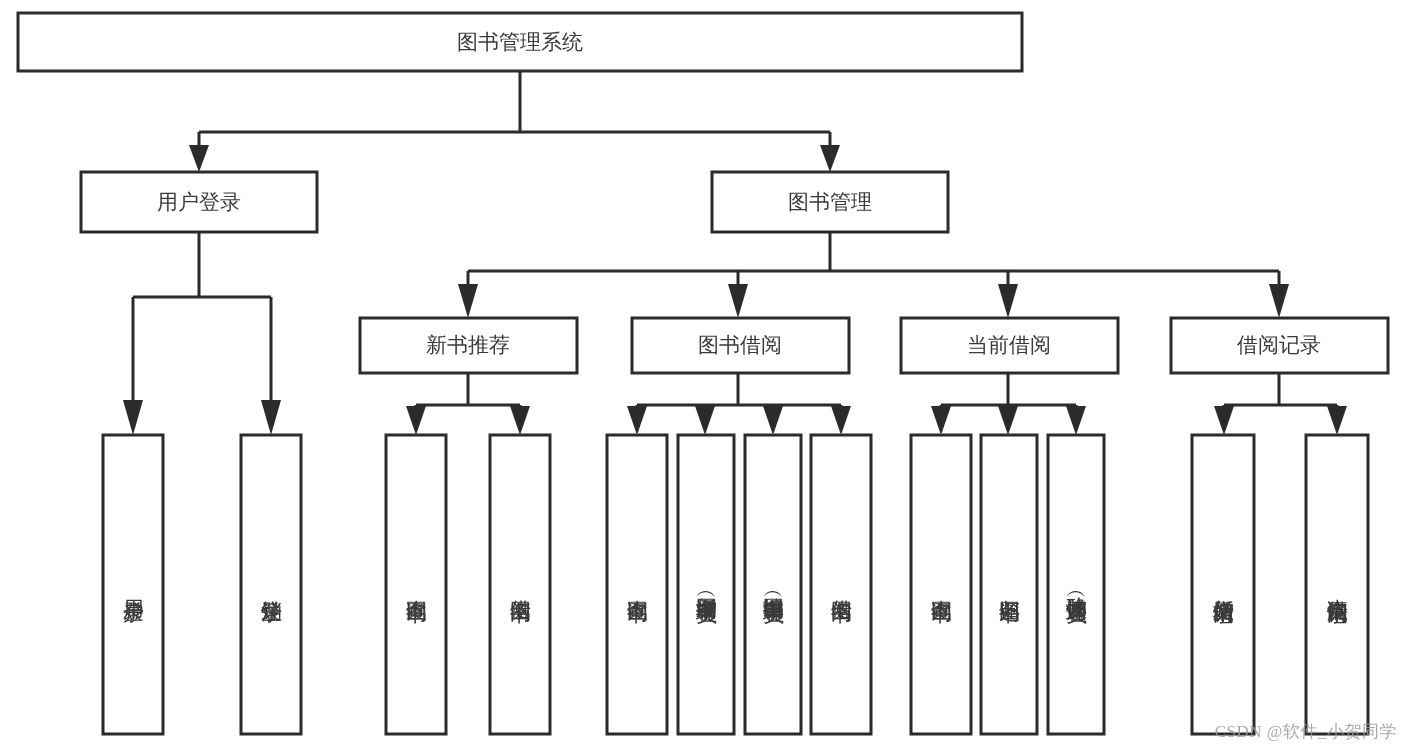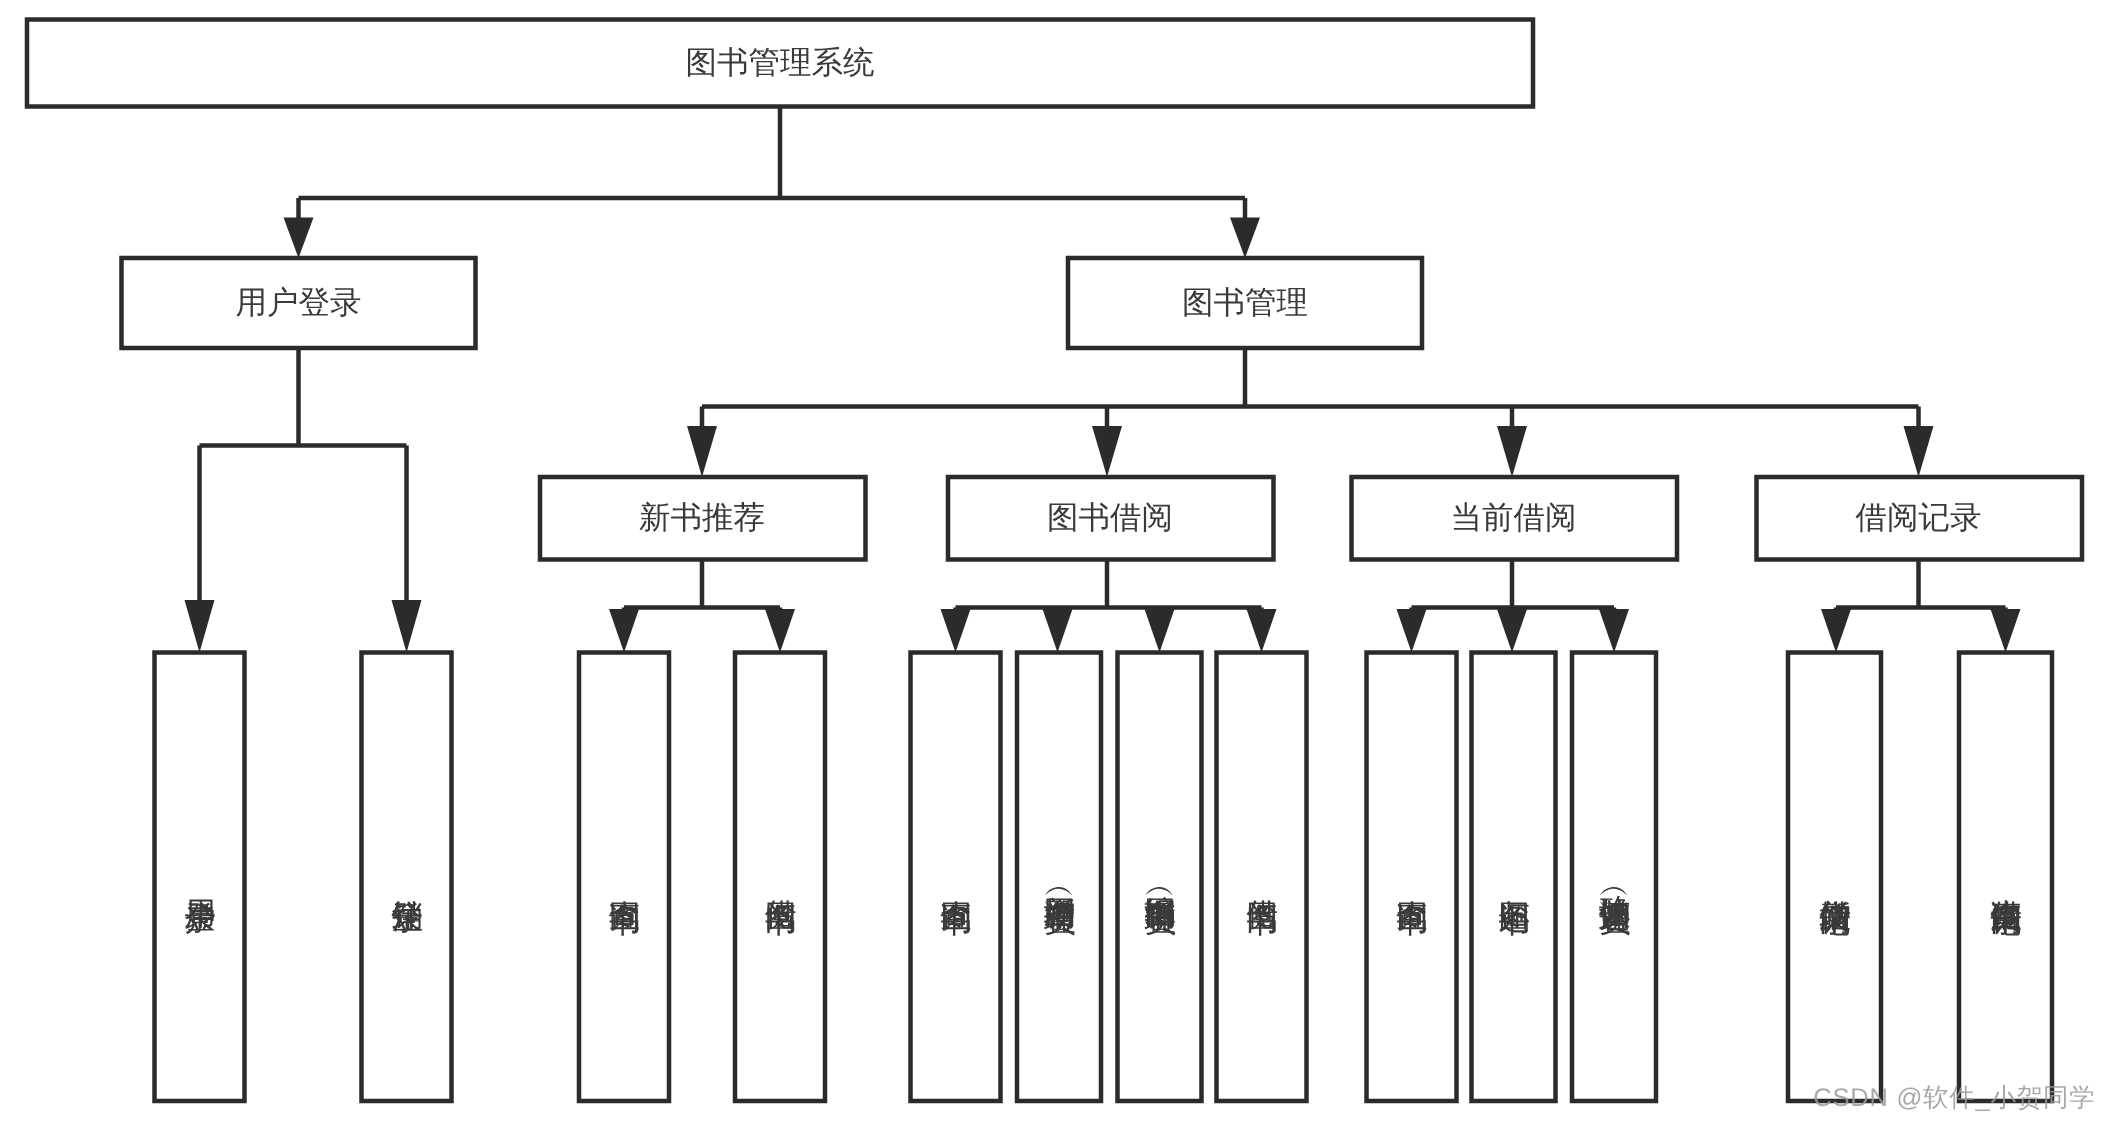--- a/index.html
+++ b/index.html
@@ -67,21 +67,21 @@
     position: absolute;
     display: flex;
     align-items: center;
     justify-content: center;
     pointer-events: none;
   }
   .watermark {
     position: absolute;
     right: 8px;
     bottom: 4px;
-    font-family: Liberation Sans, sans-serif;
+    font-family: Liberation Serif, serif;
     font-size: 17px;
     color: #9a9a9a;
     opacity: 0.85;
     white-space: nowrap;
     letter-spacing: 0.5px;
   }
 </style>
 </head>
 <body>
 

